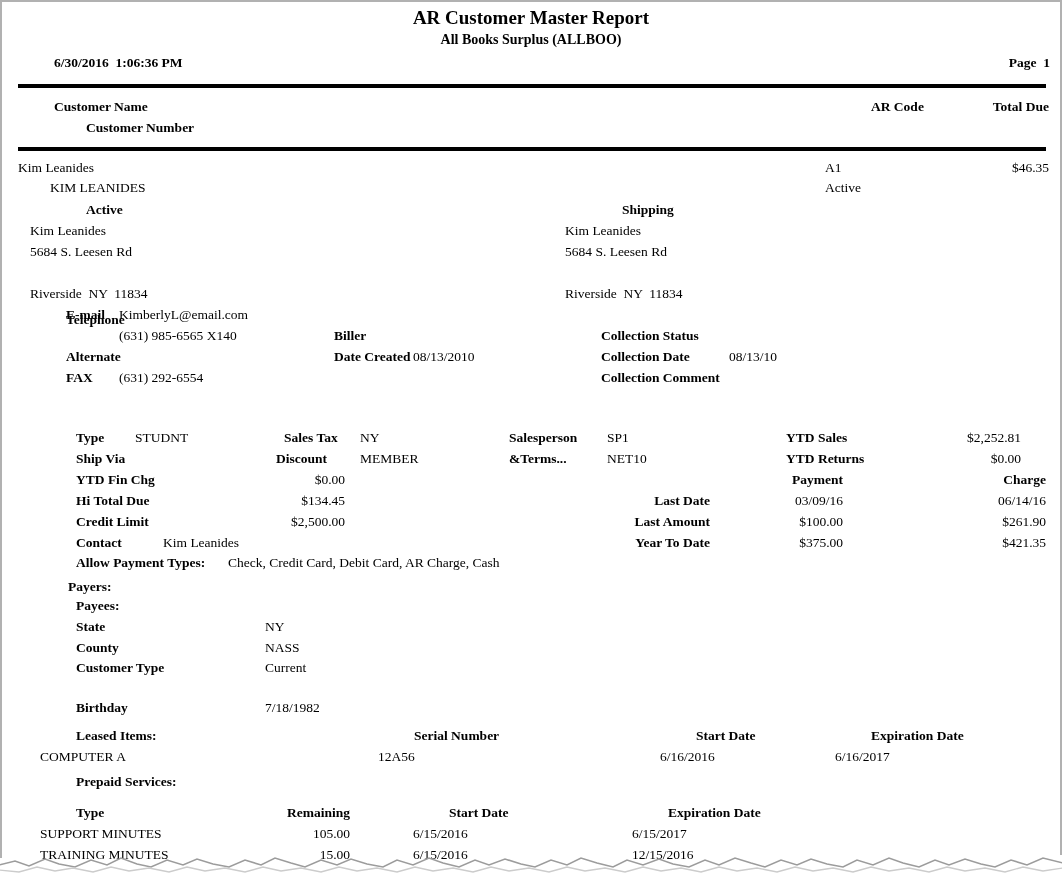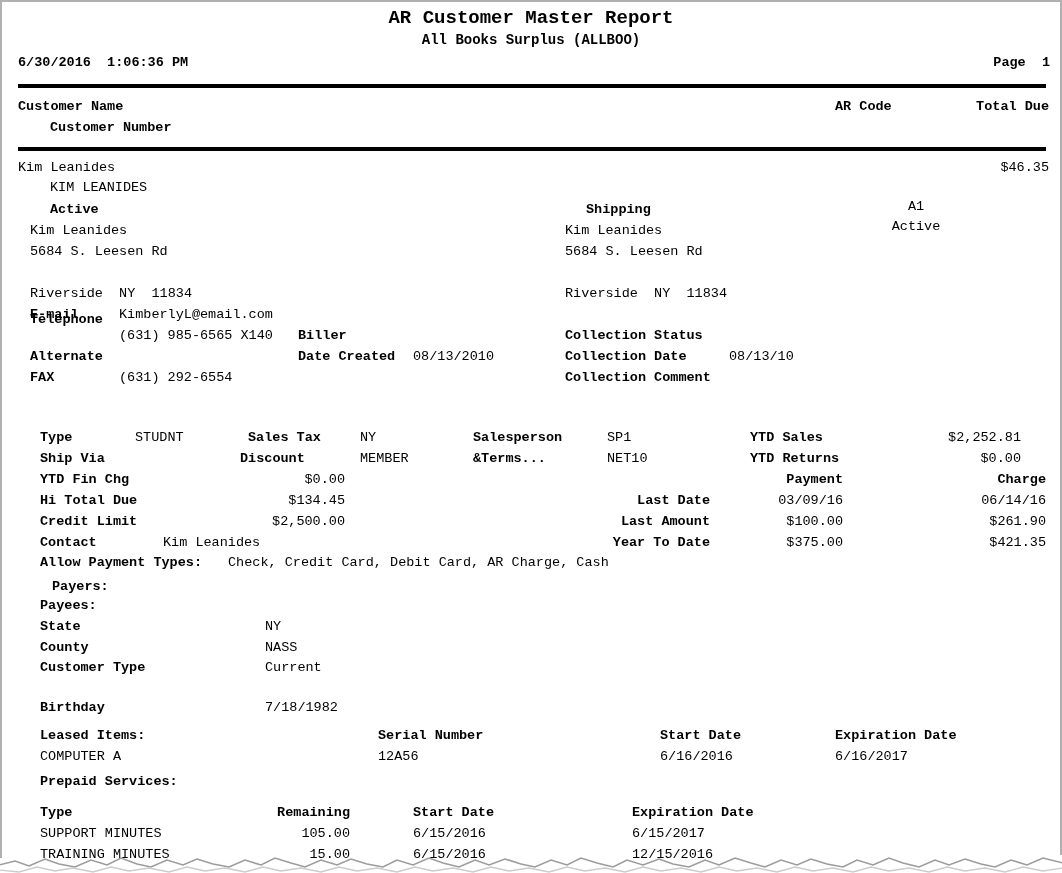--- a/index.html
+++ b/index.html
@@ -1,29 +1,29 @@
 <!DOCTYPE html>
 <html><head>
 <meta charset="utf-8">
 <style>
   html,body{margin:0;padding:0;background:#ffffff;}
   .page{
     position:relative;width:1062px;height:873px;background:#fff;
-    font-family:Liberation Mono, monospace;color:#000;overflow:hidden;
+    font-family:Liberation Serif, serif;color:#000;overflow:hidden;
   }
   .edge{position:absolute;background:#b1b1b1;}
   .edge-top{left:0;right:0;top:0;height:2px;}
   .edge-left{left:0;top:0;width:2px;height:858px;}
   .edge-right{right:0;top:0;width:2px;height:855px;}
   .t{position:absolute;white-space:pre;font-size:13.5px;line-height:14px;}
-  .b{font-weight:700;}
+  .b{font-weight:700;margin-left:36px;}
   .title{position:absolute;left:0;right:0;top:7px;text-align:center;font-size:19px;font-weight:700;}
   .subtitle{position:absolute;left:0;right:0;top:32px;text-align:center;font-size:14px;font-weight:700;}
   .rule{position:absolute;left:18px;right:16px;height:4px;background:#000;}
-  .arcol{left:861px;width:110px;text-align:center;margin-top:39px;}
+  .arcol{left:825px;width:110px;}
   .ytdcol{left:881px;width:140px;text-align:right;}
   .tear{position:absolute;left:-1px;bottom:0;width:1064px;height:30px;}
 </style>
 </head>
 <body>
 
 <div class="page">
   <div class="edge edge-top"></div>
   <div class="edge edge-left"></div>
   <div class="edge edge-right"></div>
@@ -105,21 +105,21 @@
   <span class="t" style="right:16px;top:515px">$261.90</span>
 
   <span class="t b" style="left:40px;top:536px">Contact</span>
   <span class="t" style="left:163px;top:536px">Kim Leanides</span>
   <span class="t b" style="right:352px;top:536px">Year To Date</span>
   <span class="t" style="right:219px;top:536px">$375.00</span>
   <span class="t" style="right:16px;top:536px">$421.35</span>
 
   <span class="t b" style="left:40px;top:556px">Allow Payment Types:</span>
   <span class="t" style="left:228px;top:556px">Check, Credit Card, Debit Card, AR Charge, Cash</span>
-  <span class="t b" style="left:52px;top:580px">Payers:</span>
+  <span class="t b" style="left:32px;top:580px">Payers:</span>
   <span class="t b" style="left:40px;top:599px">Payees:</span>
 
   <span class="t b" style="left:40px;top:620px">State</span>
   <span class="t" style="left:265px;top:620px">NY</span>
   <span class="t b" style="left:40px;top:641px">County</span>
   <span class="t" style="left:265px;top:641px">NASS</span>
   <span class="t b" style="left:40px;top:661px">Customer Type</span>
   <span class="t" style="left:265px;top:661px">Current</span>
 
   <span class="t b" style="left:40px;top:701px">Birthday</span>

